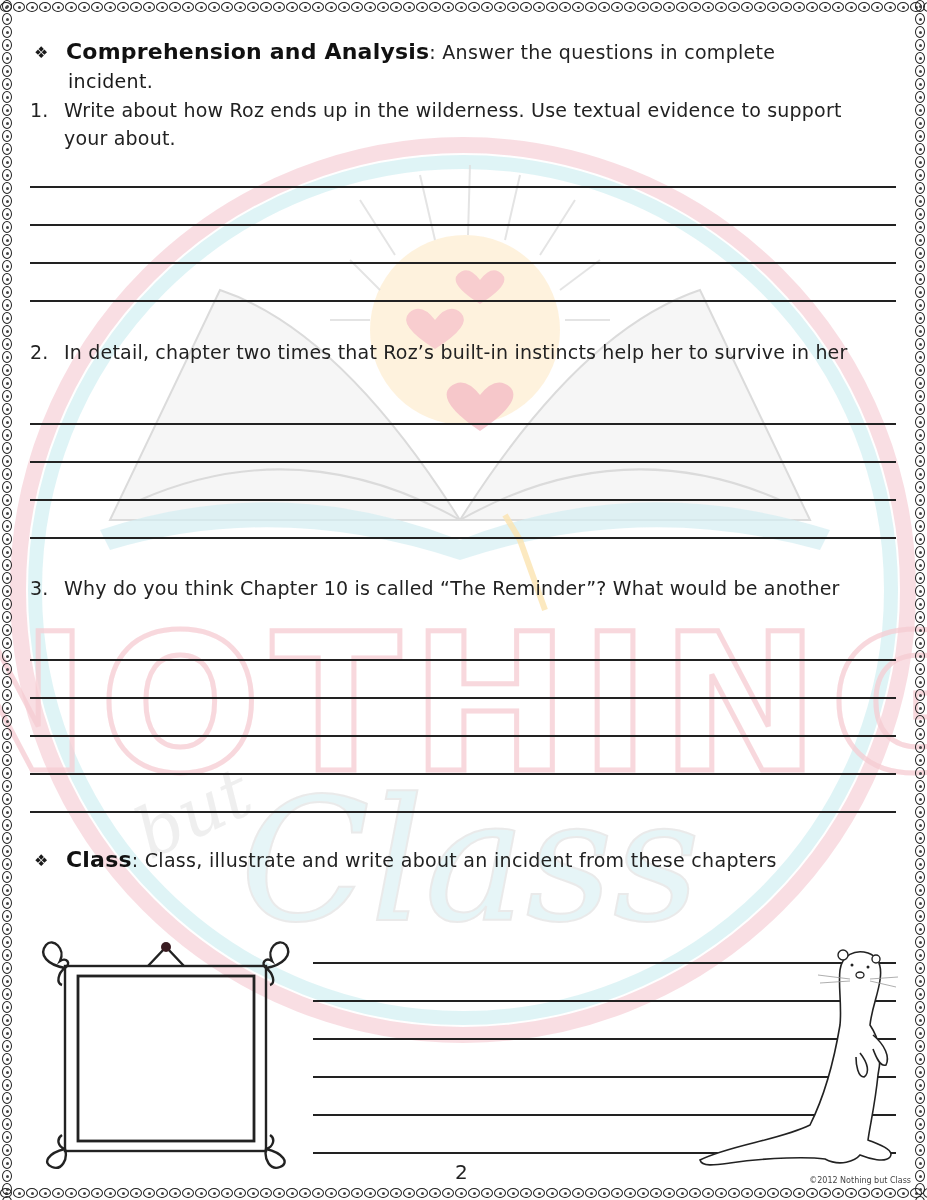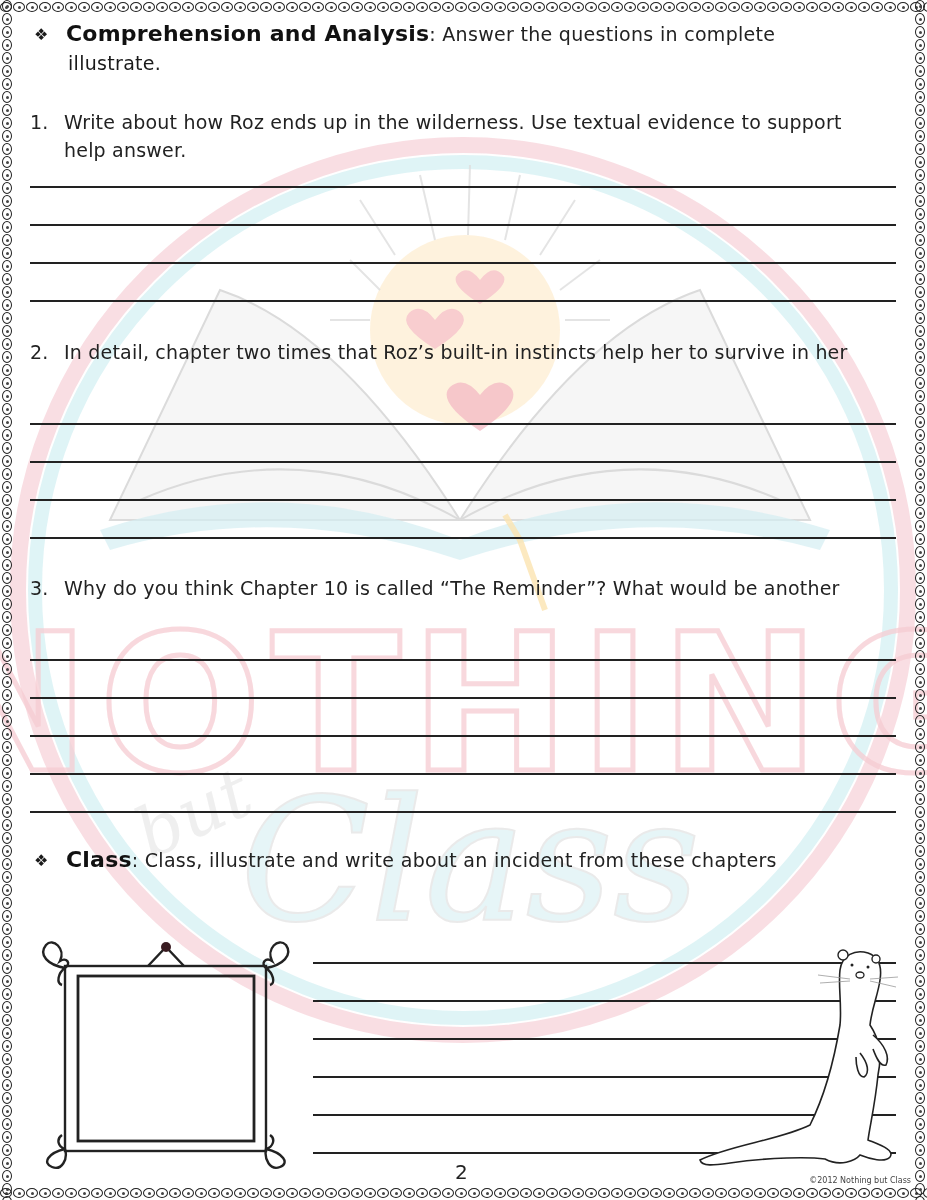--- a/index.html
+++ b/index.html
@@ -436,28 +436,28 @@
       <span class="bead-v" style="top: 1118px;"></span>
       <span class="bead-v" style="top: 1131px;"></span>
       <span class="bead-v" style="top: 1144px;"></span>
       <span class="bead-v" style="top: 1157px;"></span>
       <span class="bead-v" style="top: 1170px;"></span>
       <span class="bead-v" style="top: 1183px;"></span>
       <span class="bead-v" style="top: 1196px;"></span>
     </div>
 </div>
 
-<div class="section-heading" style="top:20px;">
+<div class="section-heading" style="top:38px;">
   <span class="diamond">❖</span><span class="heading-bold">Comprehension and Analysis</span><span class="heading-rest">:</span><span class="heading-rest"> Answer the questions in complete</span>
-  <span class="heading-cont">illustrate.</span>
-</div>
-
-<div class="question" style="top:108px;">
+  <span class="heading-cont">incident.</span>
+</div>
+
+<div class="question" style="top:96px;">
   <span class="q-num">1.</span><span>Write about how Roz ends up in the wilderness. Use textual evidence to support</span>
-  <span class="q-cont">help answer.</span>
+  <span class="q-cont">your about.</span>
 </div>
 <div>
   <div class="write-line" style="left:30px;width:866px;top:186px;"></div>
   <div class="write-line" style="left:30px;width:866px;top:224px;"></div>
   <div class="write-line" style="left:30px;width:866px;top:262px;"></div>
   <div class="write-line" style="left:30px;width:866px;top:300px;"></div>
 </div>
 
 <div class="question" style="top:338px;">
   <span class="q-num">2.</span><span>In detail, chapter two times that Roz’s built-in instincts help her to survive in her</span>

